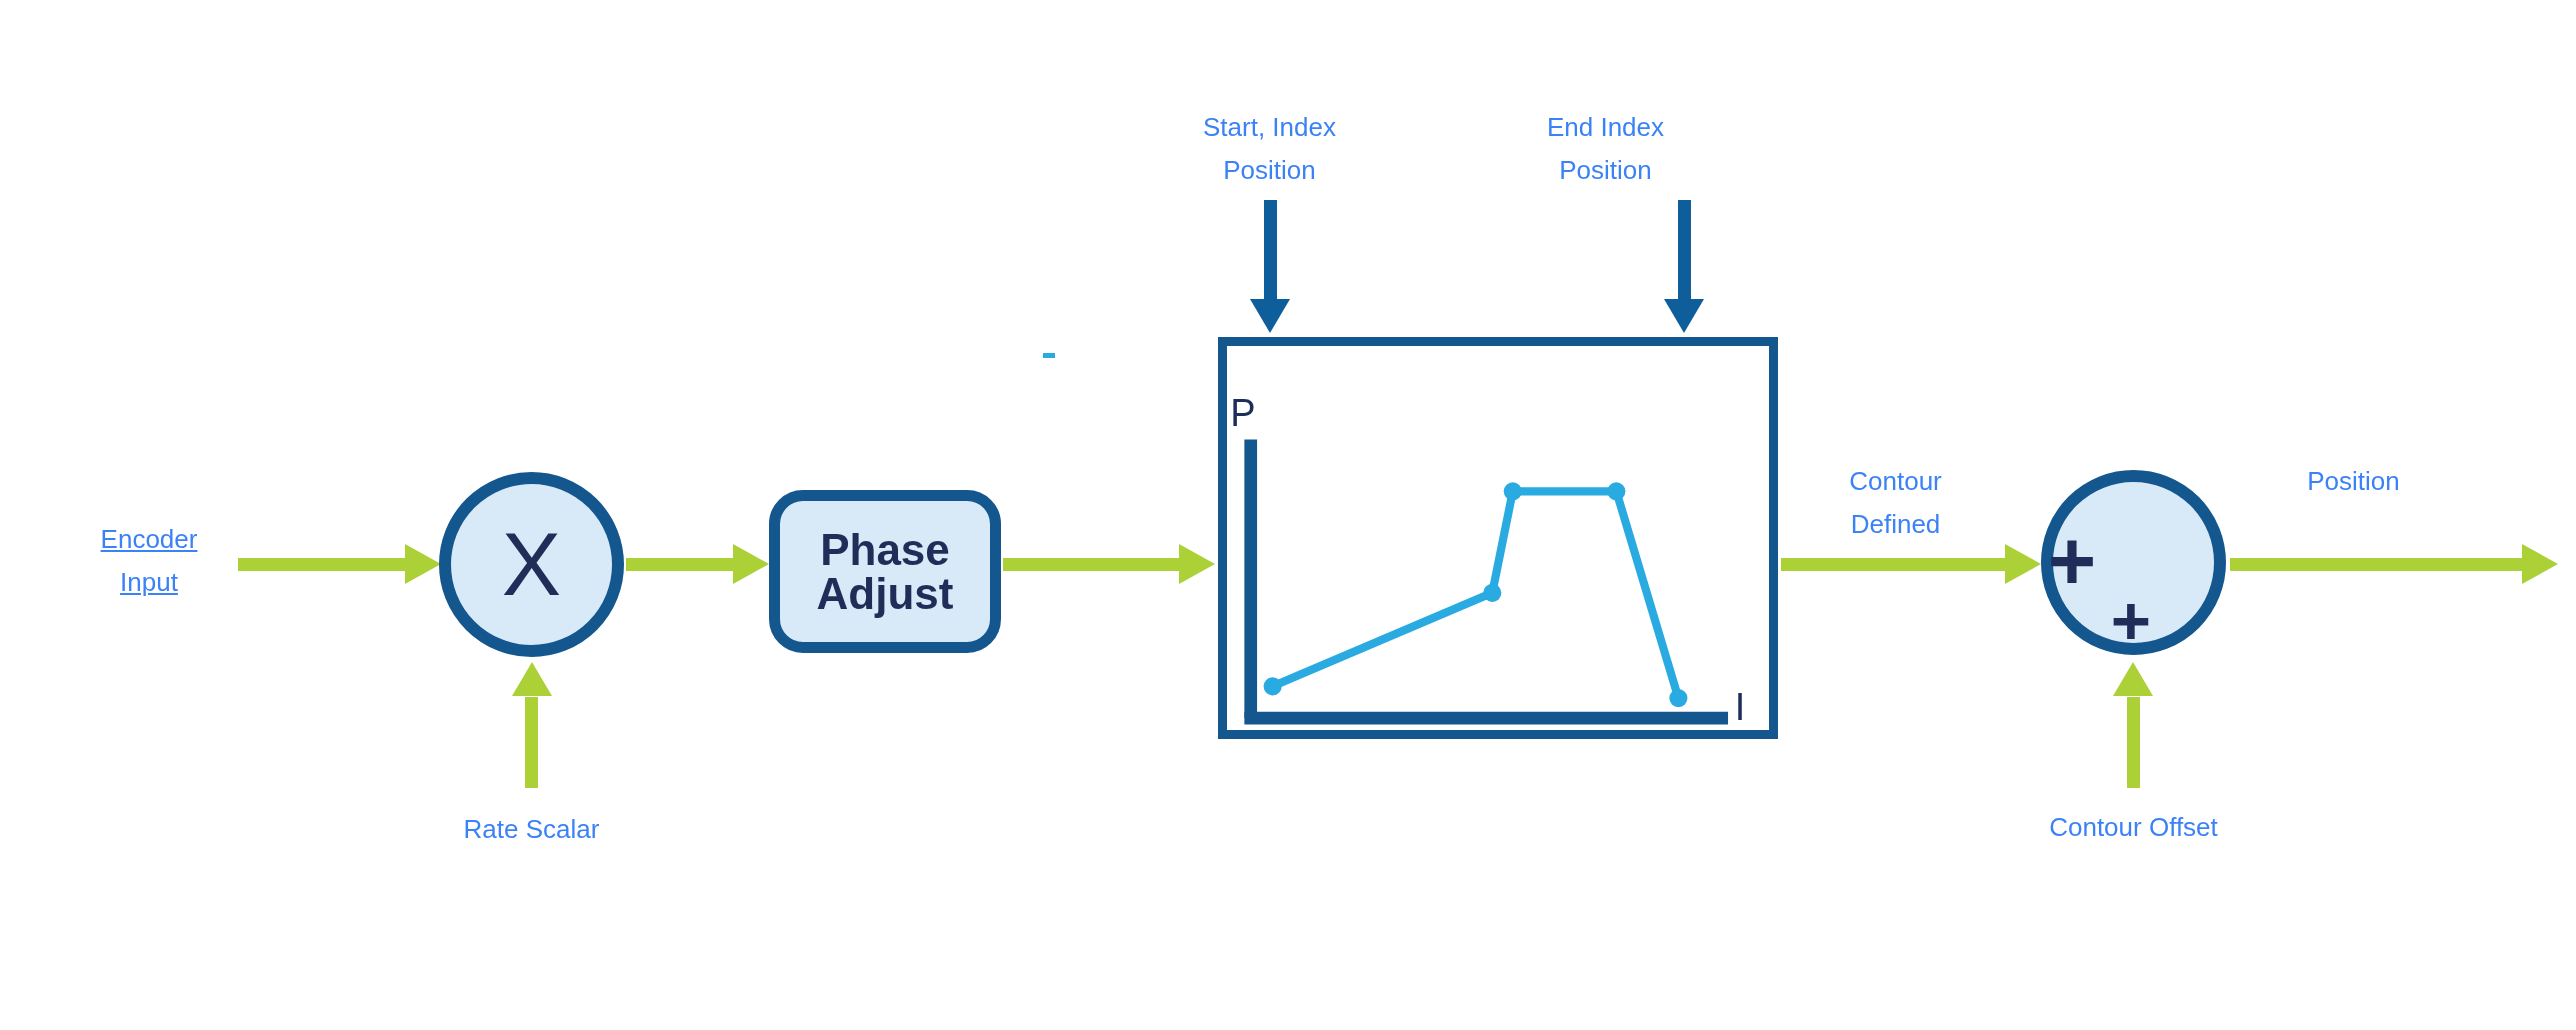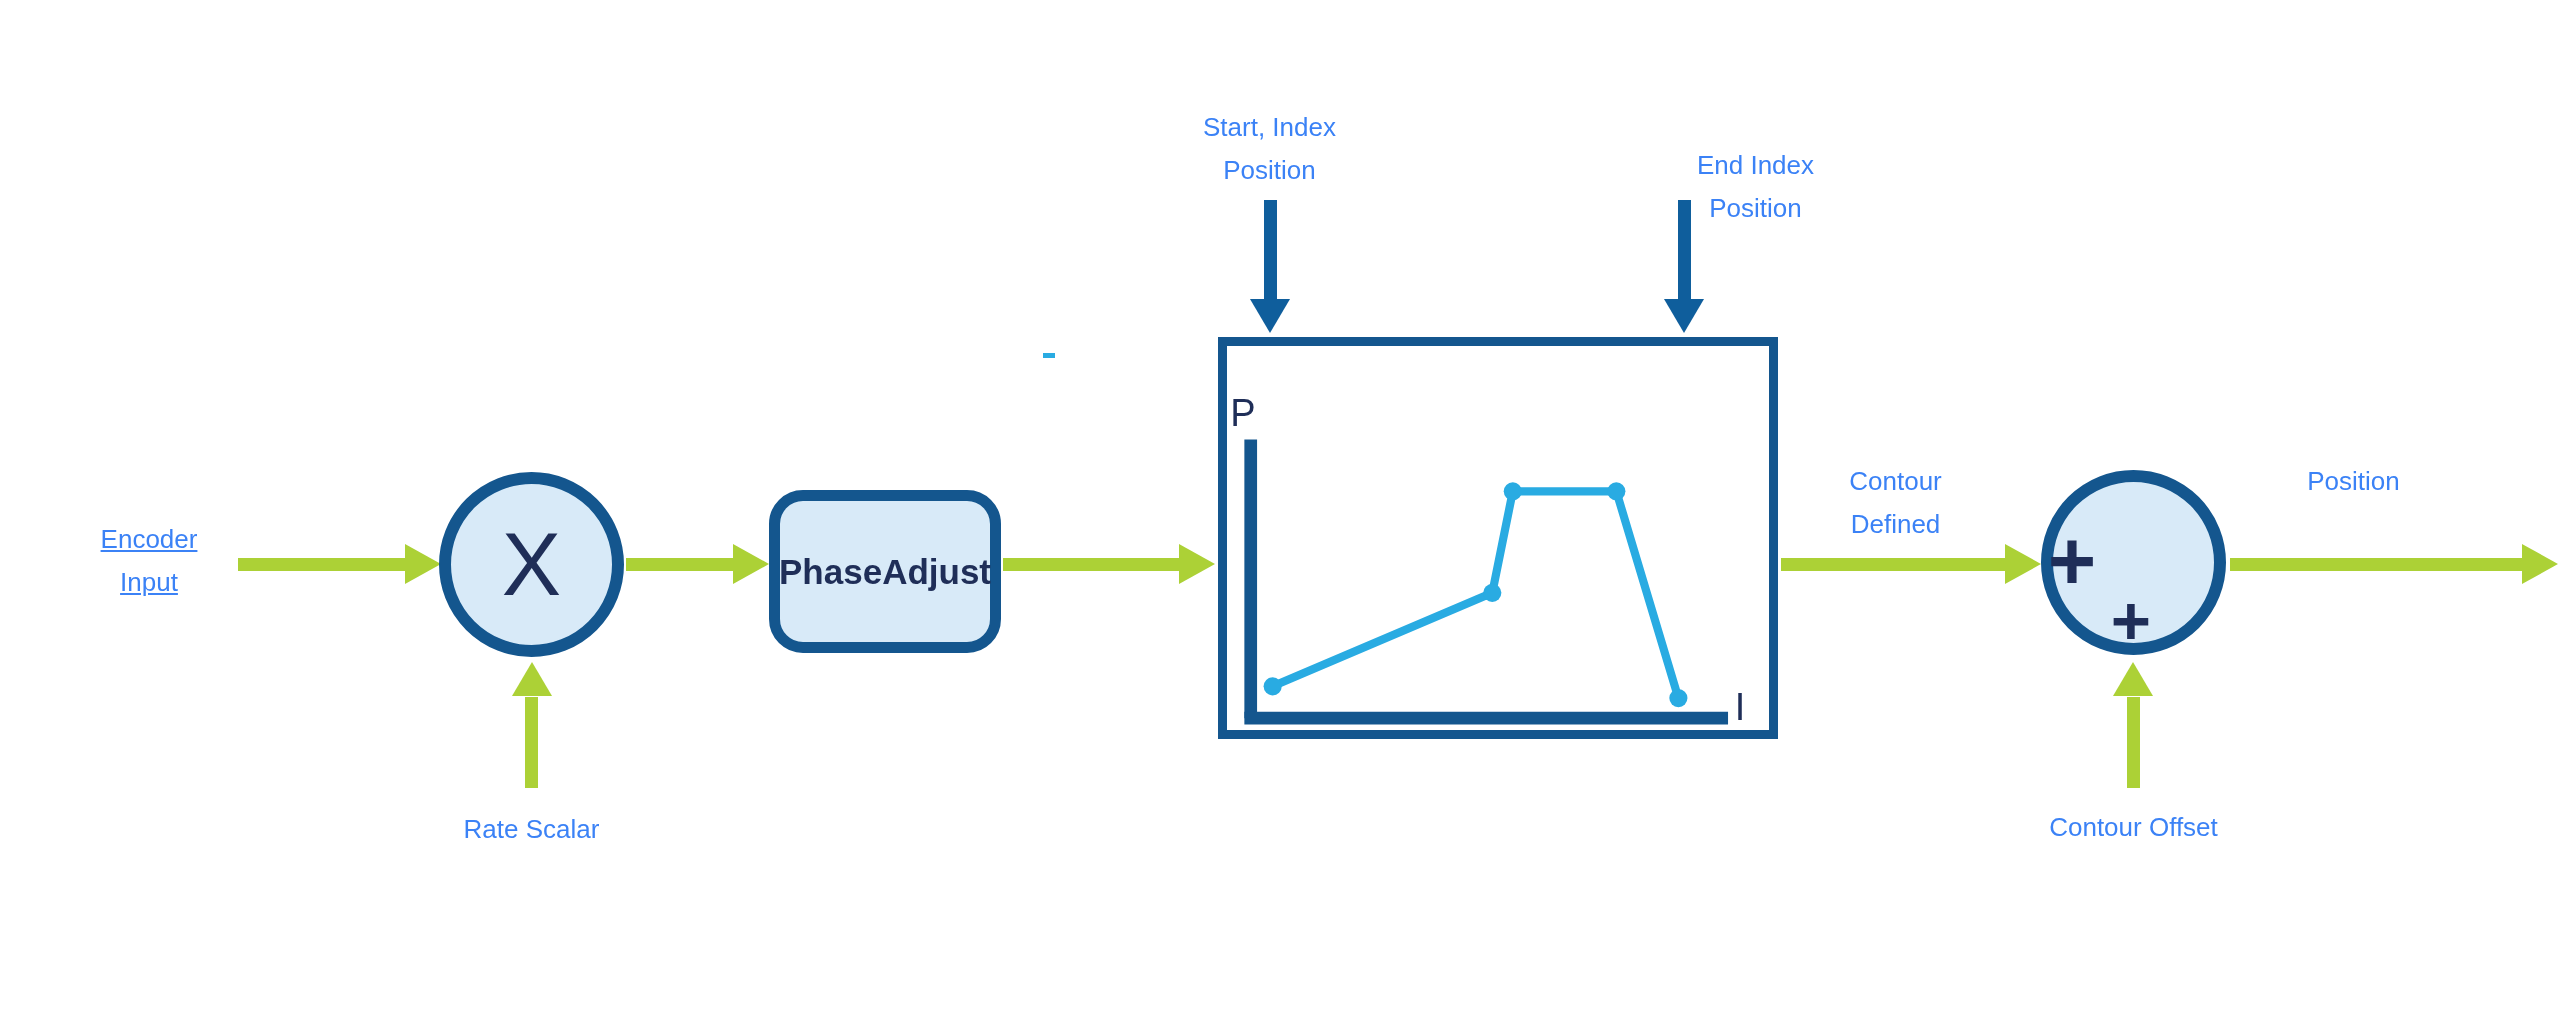--- a/index.html
+++ b/index.html
@@ -51,22 +51,22 @@
     background:#D8EAF8;
     display:flex;align-items:center;justify-content:center;
   }
   .op-glyph{color:#1F2E58;font-size:89px;font-weight:400;}
   .phase-box{
     box-sizing:border-box;
     width:232px;height:163px;
     border:11.8px solid #14568E;
     border-radius:34px;
     background:#D8EAF8;
-    display:flex;flex-direction:row;align-items:center;justify-content:center;
-    color:#1F2E58;font-size:35px;font-weight:bold;line-height:44px;text-align:center;
+    display:flex;flex-direction:column;align-items:center;justify-content:center;
+    color:#1F2E58;font-size:44px;font-weight:bold;line-height:44px;text-align:center;
   }
   .cam-box{
     box-sizing:border-box;
     width:560px;height:402px;
     border:9px solid #14568E;
     background:#ffffff;
   }
   .cam-title{color:#1F2E58;font-size:34px;text-align:center;white-space:nowrap;}
   .axis-label{color:#1F2E58;font-size:38px;text-align:center;}
   .plus{
@@ -109,21 +109,21 @@
 
   <div class="abs stray" style="left:1043px;top:353px;width:11.8px;height:5.4px;"></div>
 
   <div class="abs label" style="left:1156px;top:106px;width:227px;">
     <span>Start, Index</span>
     <span>Position</span>
   </div>
   <div class="abs vshaft-blue" style="left:1264px;top:200px;height:102px;"></div>
   <div class="abs downhead" style="left:1250px;top:299px;"></div>
 
-  <div class="abs label" style="left:1642px;top:106px;width:227px;margin-top:38px;">
+  <div class="abs label" style="left:1492px;top:106px;width:227px;">
     <span>End Index</span>
     <span>Position</span>
   </div>
   <div class="abs vshaft-blue" style="left:1678px;top:200px;height:102px;"></div>
   <div class="abs downhead" style="left:1664px;top:299px;"></div>
 
   <div class="abs cam-box" style="left:1218px;top:337px;"></div>
   <div class="abs axis-label" style="left:1221px;top:392px;width:44px;">P</div>
   <div class="abs axis-label" style="left:1720px;top:686px;width:40px;">I</div>
 

